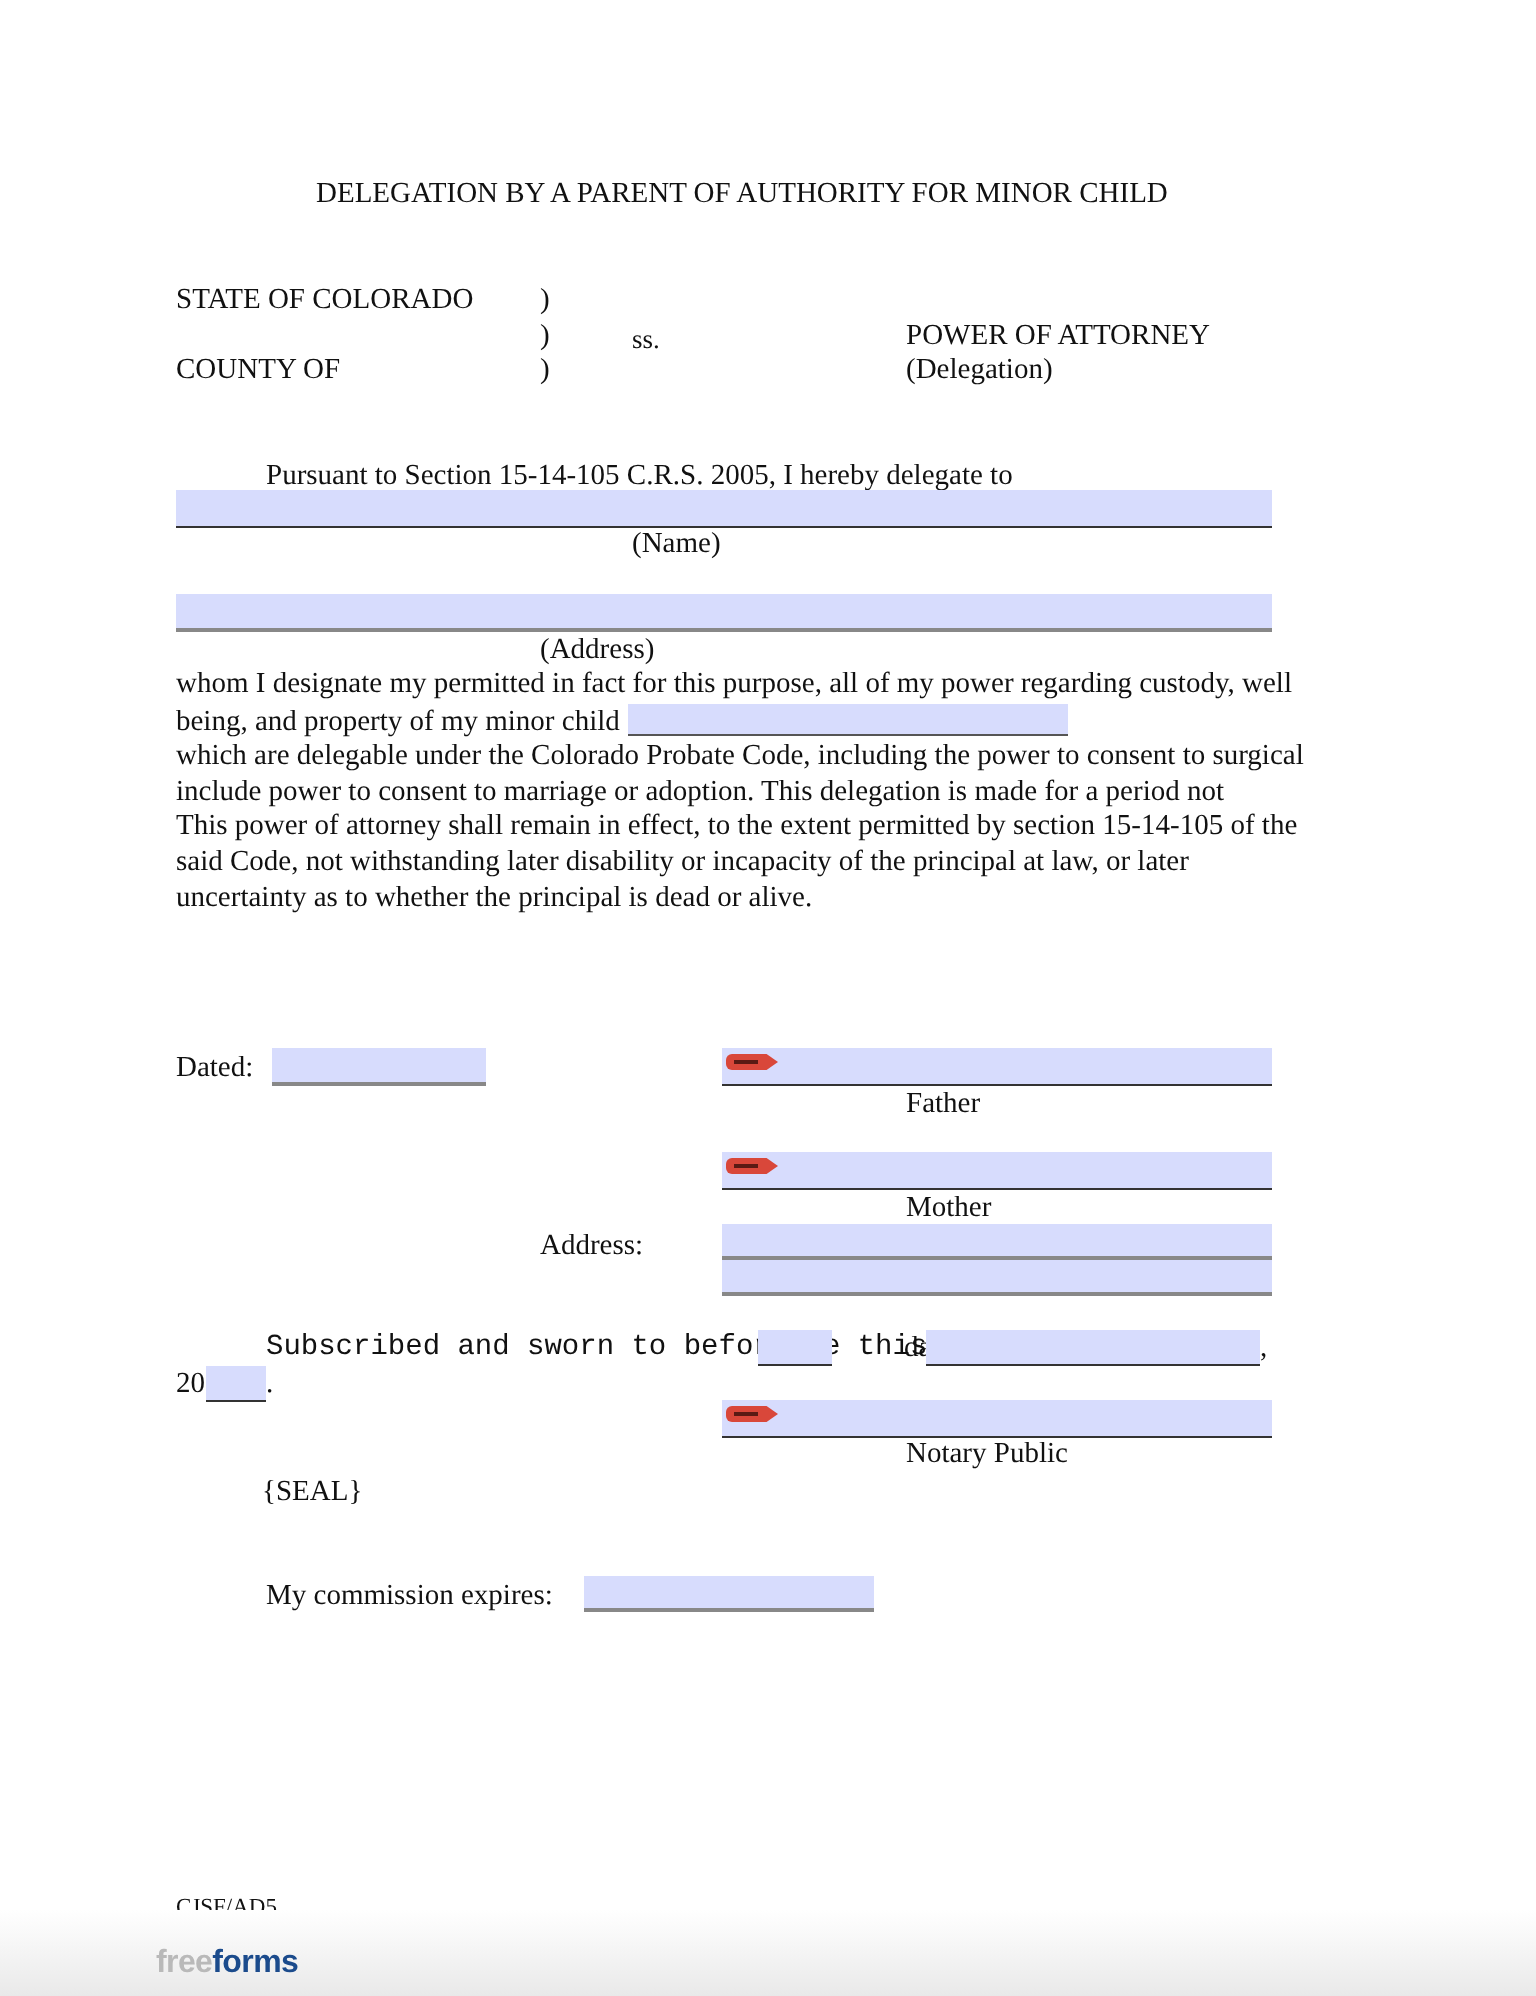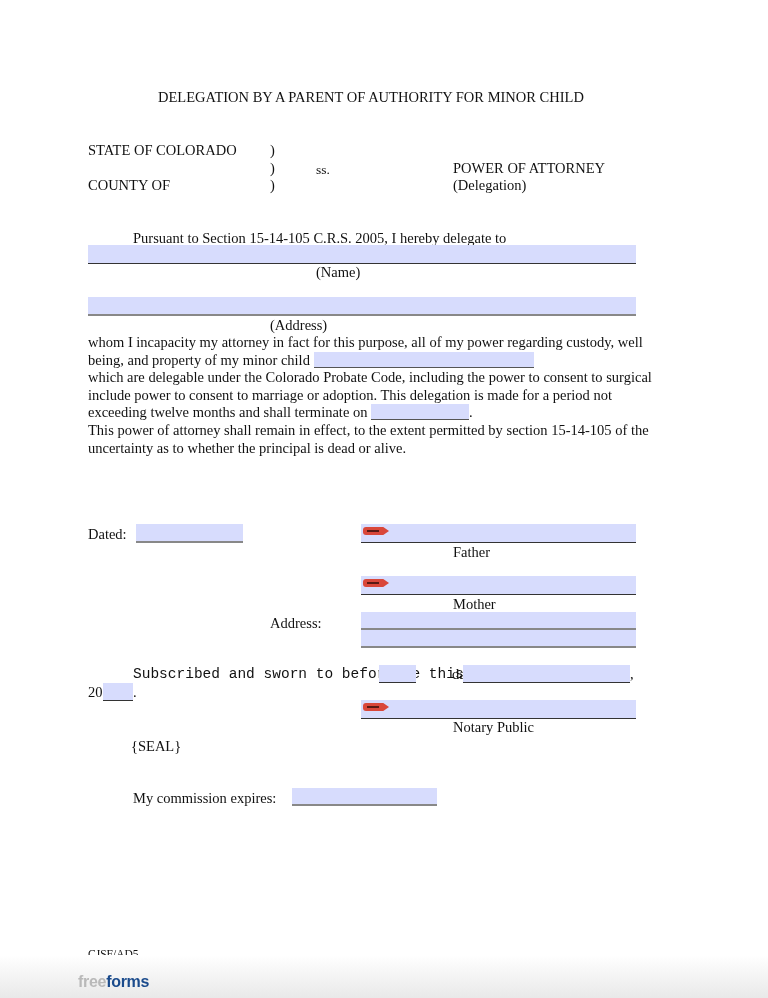--- a/index.html
+++ b/index.html
@@ -62,32 +62,29 @@
 
 <div class="abs" style="left:133px; top:230px;">Pursuant to Section 15-14-105 C.R.S. 2005, I hereby delegate to</div>
 
 <div class="field" style="left:88px; top:245px; width:548px; height:19px;"></div>
 <div class="abs" style="left:316px; top:264px;">(Name)</div>
 
 <div class="field light" style="left:88px; top:297px; width:548px; height:19px;"></div>
 <div class="abs" style="left:270px; top:317px;">(Address)</div>
 
 <div class="para" style="top:334px;">
-  <div>whom I incapacity my attorney in fact for this purpose, all of my power regarding custody, well</div>
+  <div>whom I designate my permitted in fact for this purpose, all of my power regarding custody, well</div>
   <div>
     <span>being, and property of my minor child</span>
     <span class="inline-field" style="width:220px;"></span>
   </div>
   <div>which are delegable under the Colorado Probate Code, including the power to consent to surgical</div>
   <div>include power to consent to marriage or adoption.  This delegation is made for a period not</div>
-  <div>
-    <span>exceeding twelve months and shall terminate on</span>
-    <span class="inline-field" style="width:98px;"></span><span>.</span>
-  </div>
   <div>This power of attorney shall remain in effect, to the extent permitted by section 15-14-105 of the</div>
+  <div>said Code, not withstanding later disability or incapacity of the principal at law, or later</div>
   <div>uncertainty as to whether the principal is dead or alive.</div>
 </div>
 
 <div class="abs" style="left:88px; top:526px;">Dated:</div>
 <div class="field light" style="left:136px; top:524px; width:107px; height:19px;"></div>
 
 <div class="field" style="left:361px; top:524px; width:275px; height:19px;">
   <span class="sig-flag"></span>
 </div>
 <div class="abs" style="left:453px; top:544px;">Father</div>

